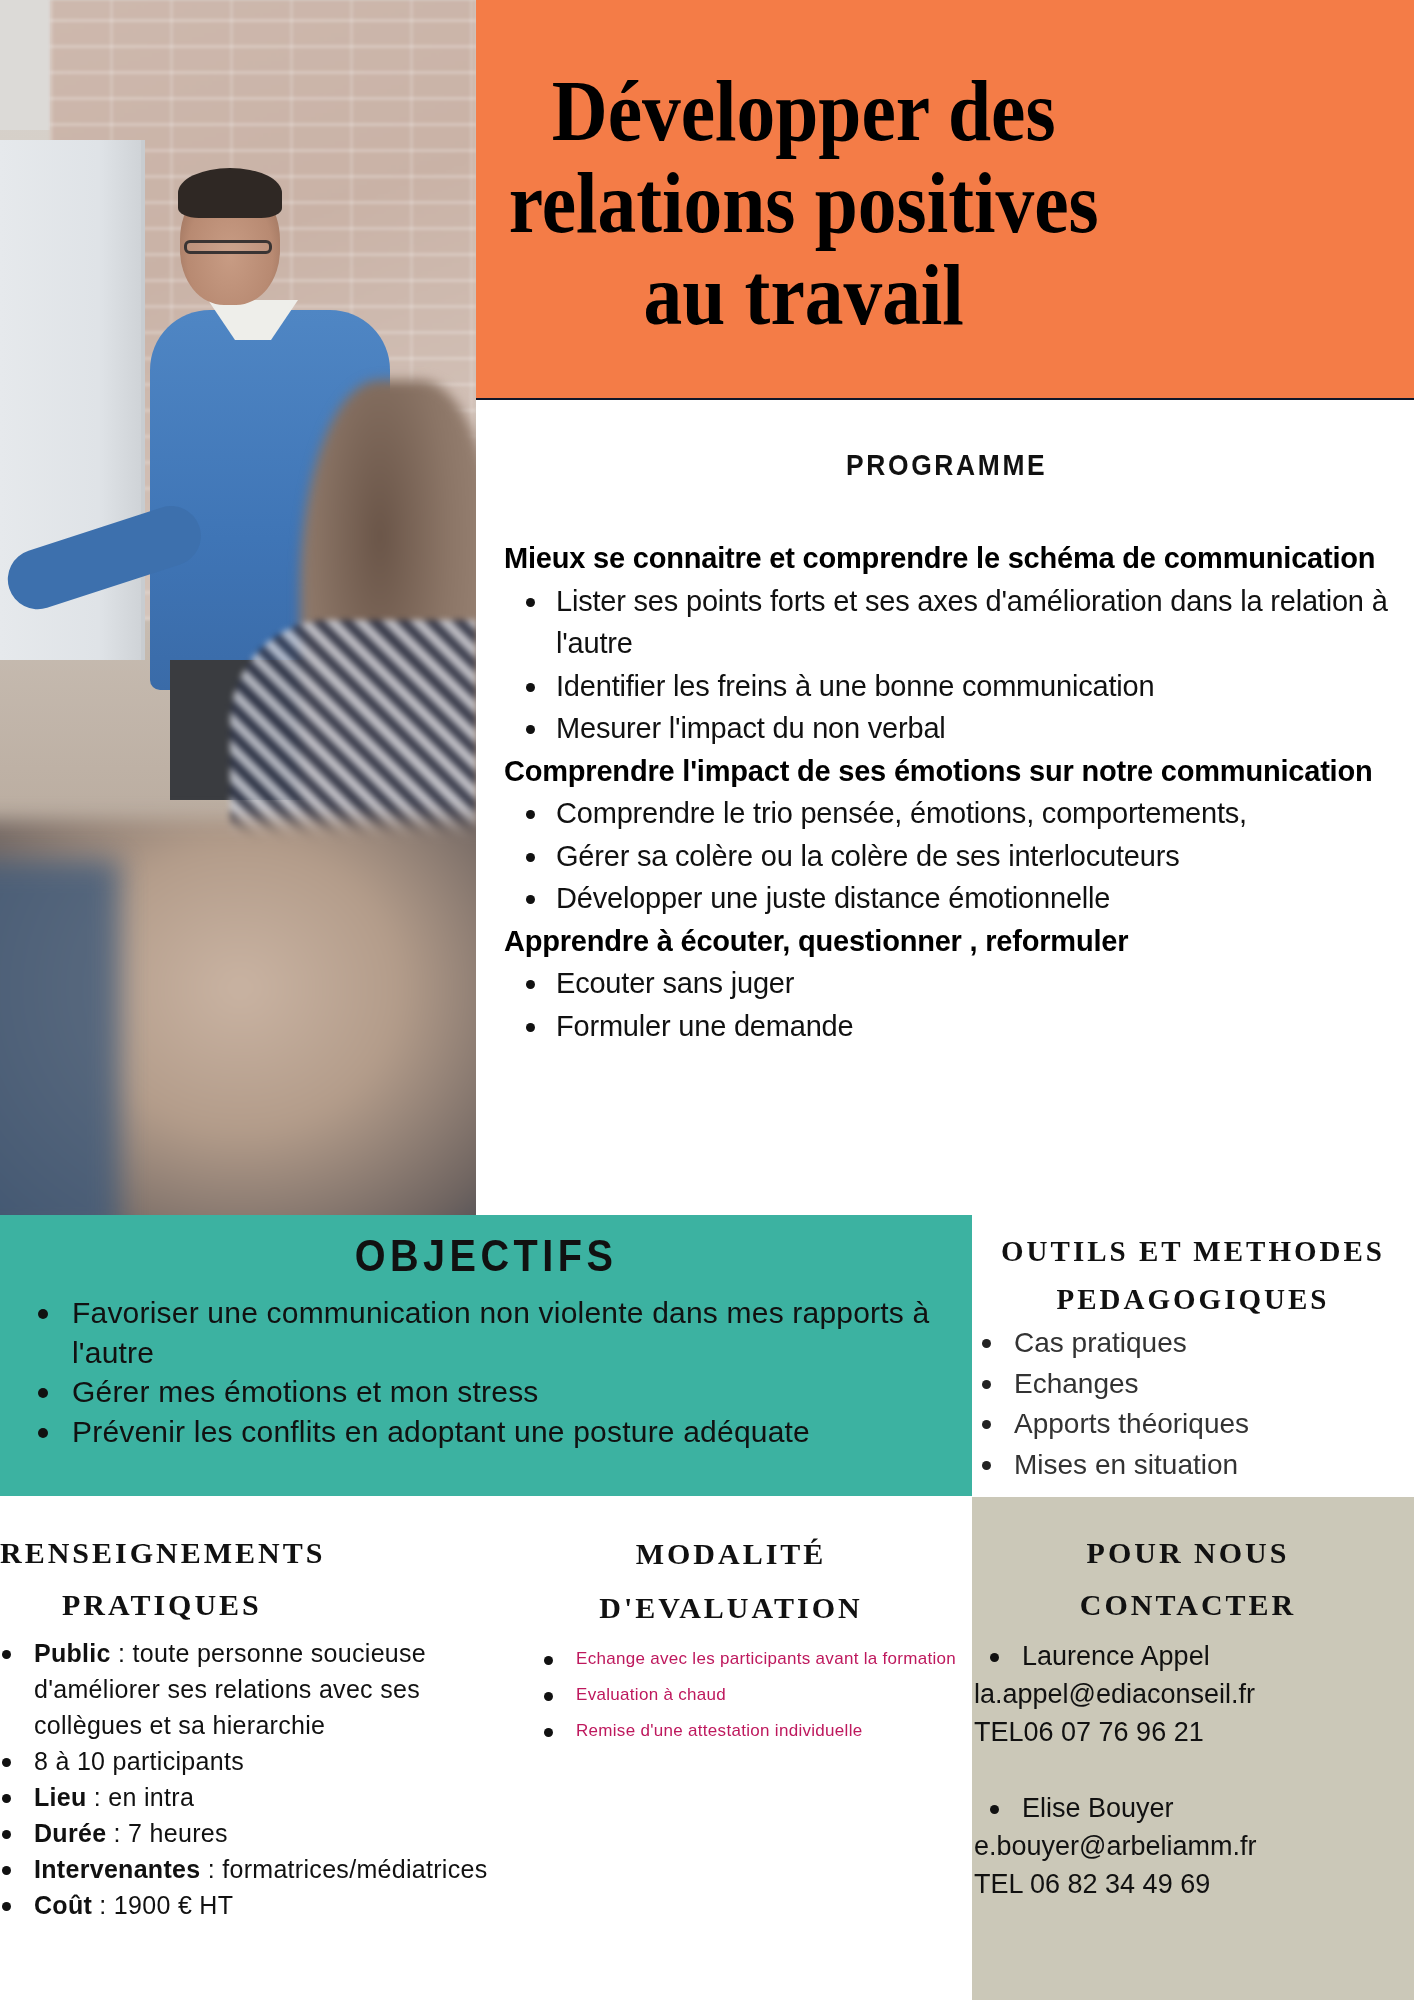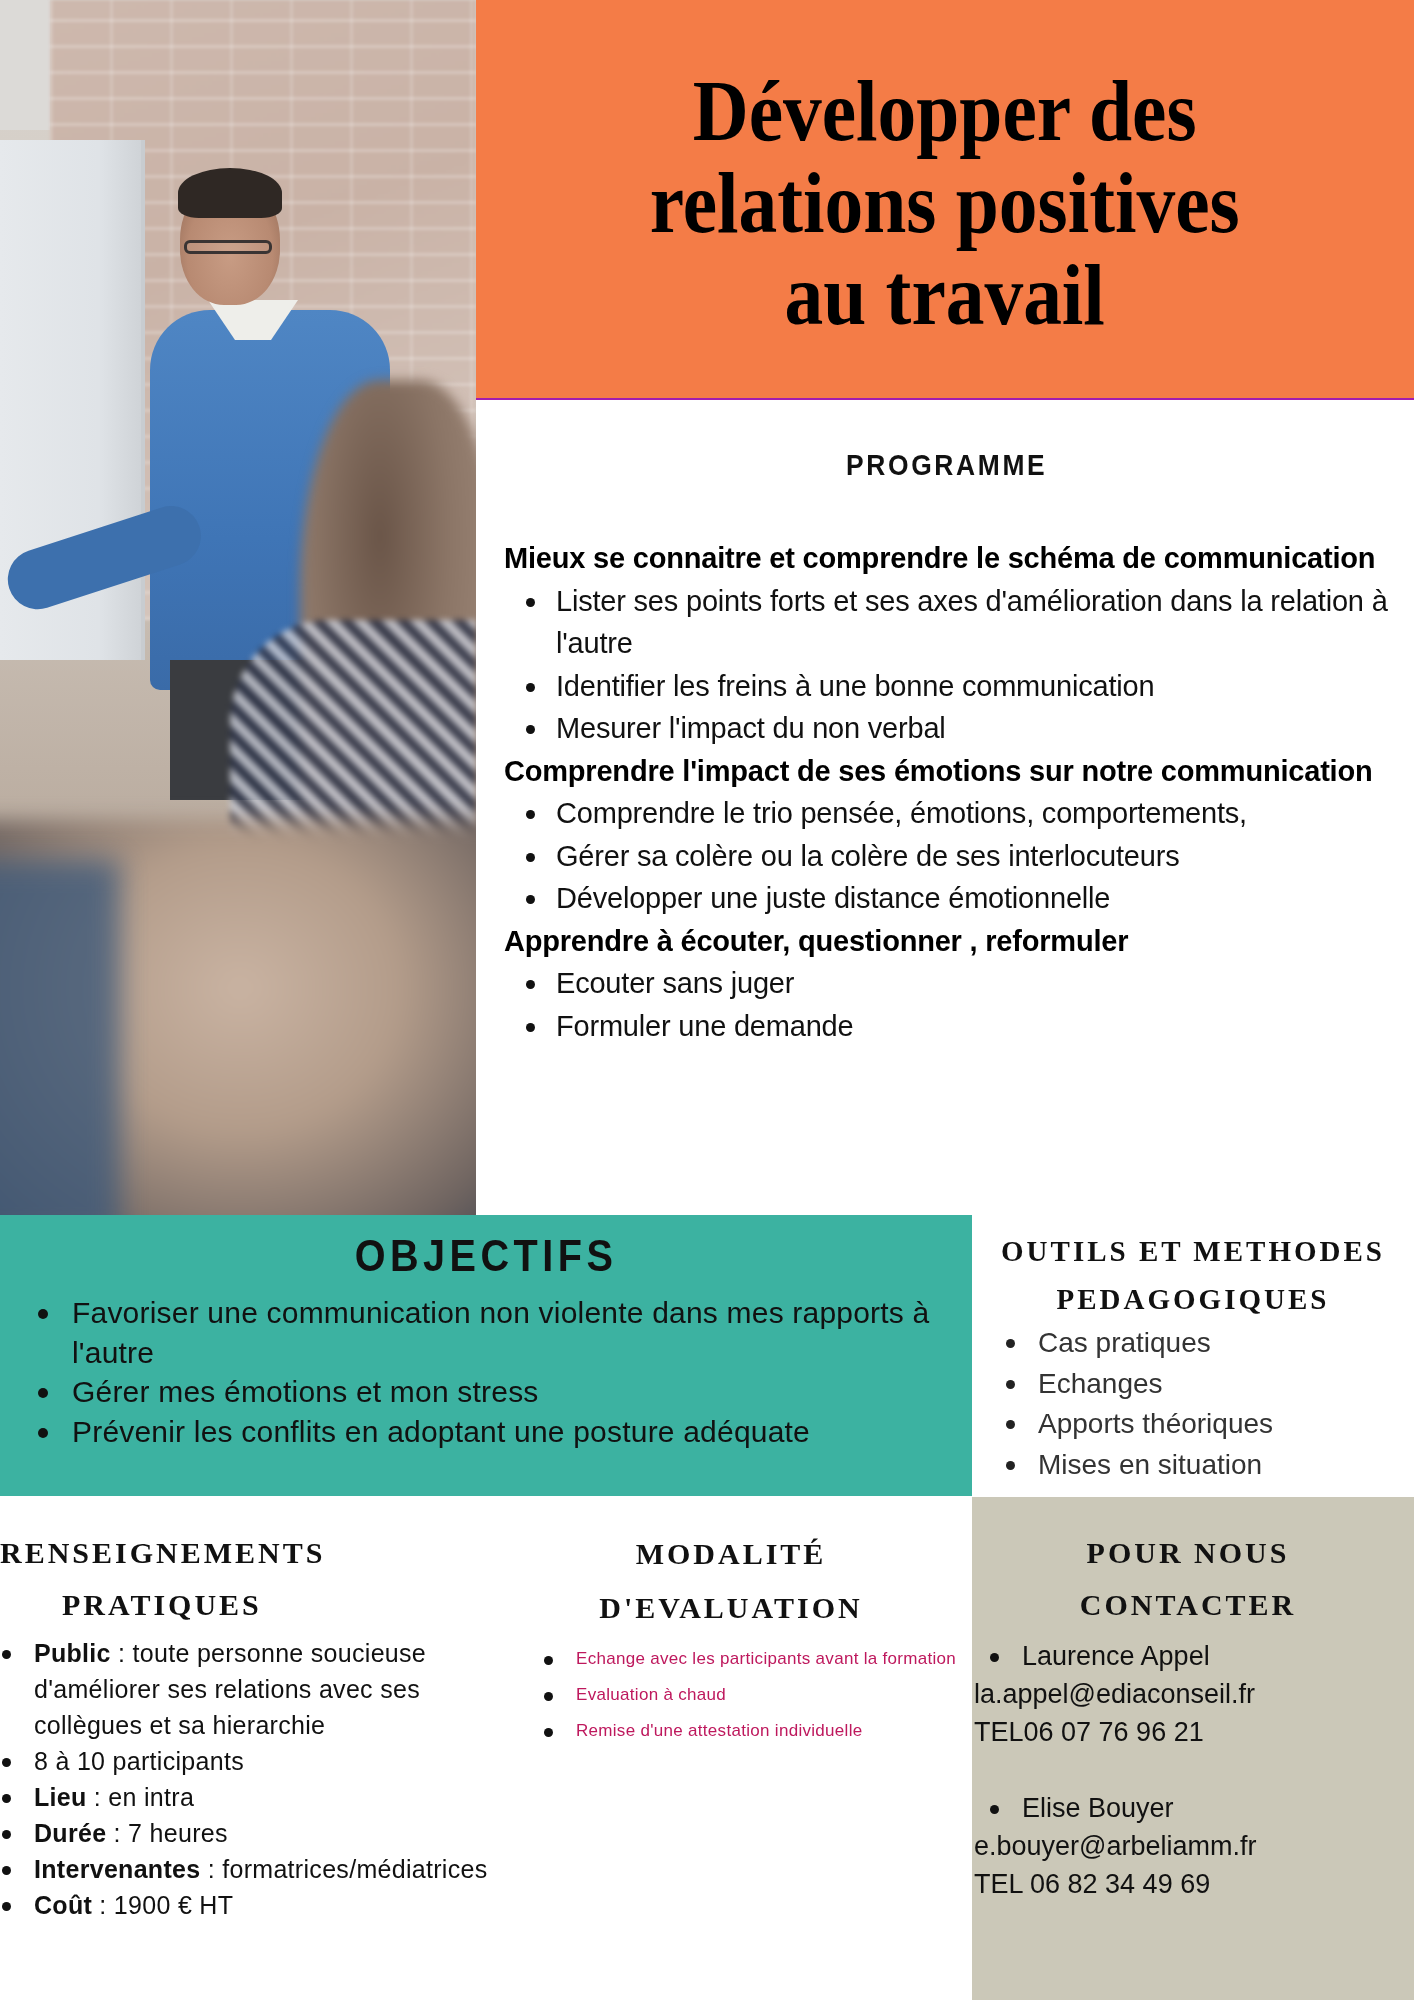--- a/index.html
+++ b/index.html
@@ -70,22 +70,22 @@
       filter: blur(10px);
     }
     .photo .blur-blue {
       position: absolute; left: -40px; top: 860px; width: 160px; height: 380px;
       background: #3f5a7a; filter: blur(14px); opacity: 0.8;
     }
 
     
     .title-box {
       position: absolute; left: 476px; top: 0; width: 938px; height: 400px;
-      background: #f47c47; display: flex; align-items: center; justify-content: center;
-      border-bottom: 2px solid #a21caf;
+      background: #f47c47; display: flex; align-items: center; 
+      border-bottom: 2px solid #0f172a;
     }
     .title-box h1 {
       font-family: "Liberation Serif", "DejaVu Serif", serif;
       font-weight: bold; font-size: 86px; line-height: 92px; text-align: center;
       color: #000; transform: scaleX(0.9); margin-top: 8px; white-space: pre-line;
     }
 
     
     .programme { position: absolute; left: 476px; top: 400px; width: 938px; height: 815px; padding: 0 0 0 28px; }
     .programme .sec-title {
@@ -126,21 +126,21 @@
       border-radius: 50%; background: #111;
     }
 
     
     .outils { position: absolute; left: 972px; top: 1215px; width: 442px; height: 282px; }
     .serif-title {
       font-family: "Liberation Serif", "DejaVu Serif", serif; font-weight: bold;
       text-align: center; color: #111; letter-spacing: 3px;
     }
     .outils .serif-title { font-size: 29px; line-height: 48px; margin-top: 12px; }
-    .outils ul { list-style: none; padding-left: 24px; margin-top: 0; }
+    .outils ul { list-style: none; margin-top: 0; }
     .outils li {
       position: relative; padding-left: 42px; font-family: "Liberation Sans", sans-serif;
       font-size: 28px; line-height: 40.5px; color: #333;
     }
     .outils li::before {
       content: ""; position: absolute; left: 10px; top: 16px; width: 9px; height: 9px;
       border-radius: 50%; background: #222;
     }
 
     

